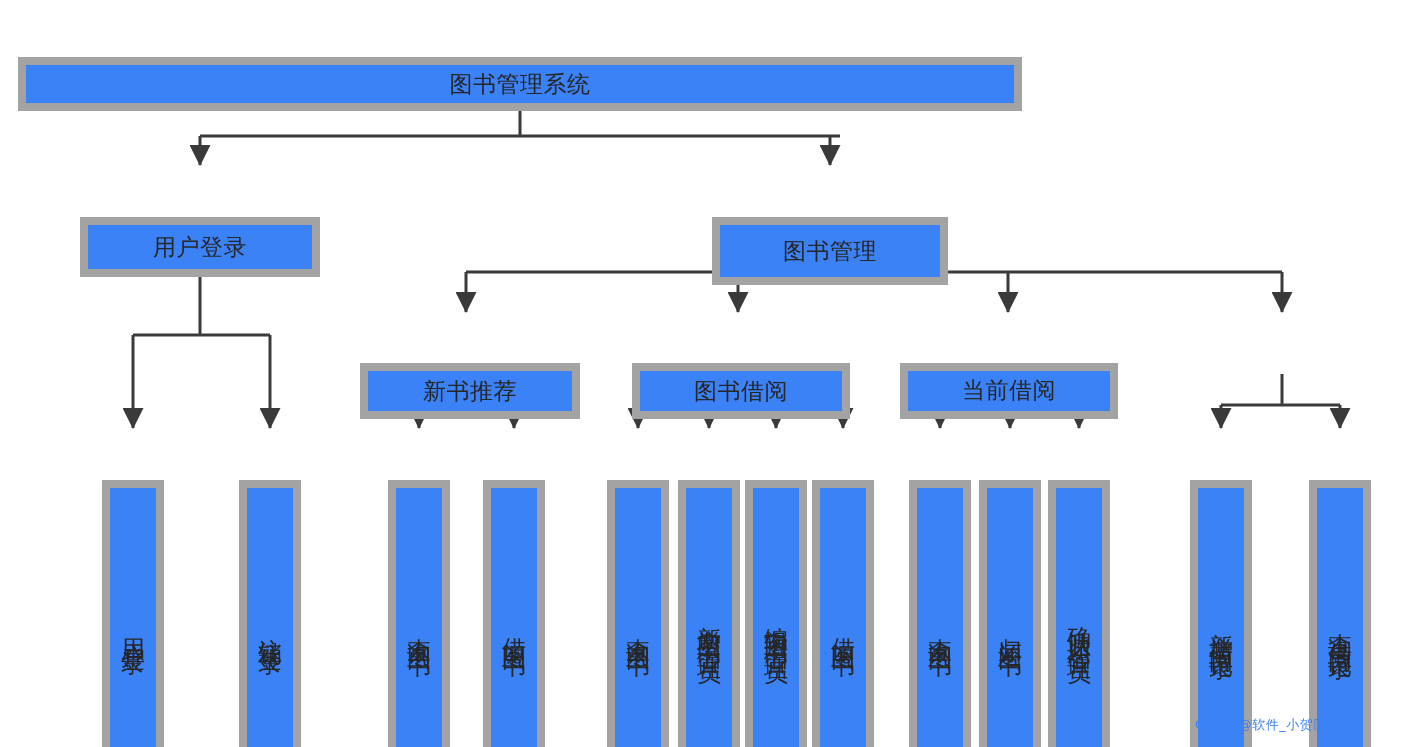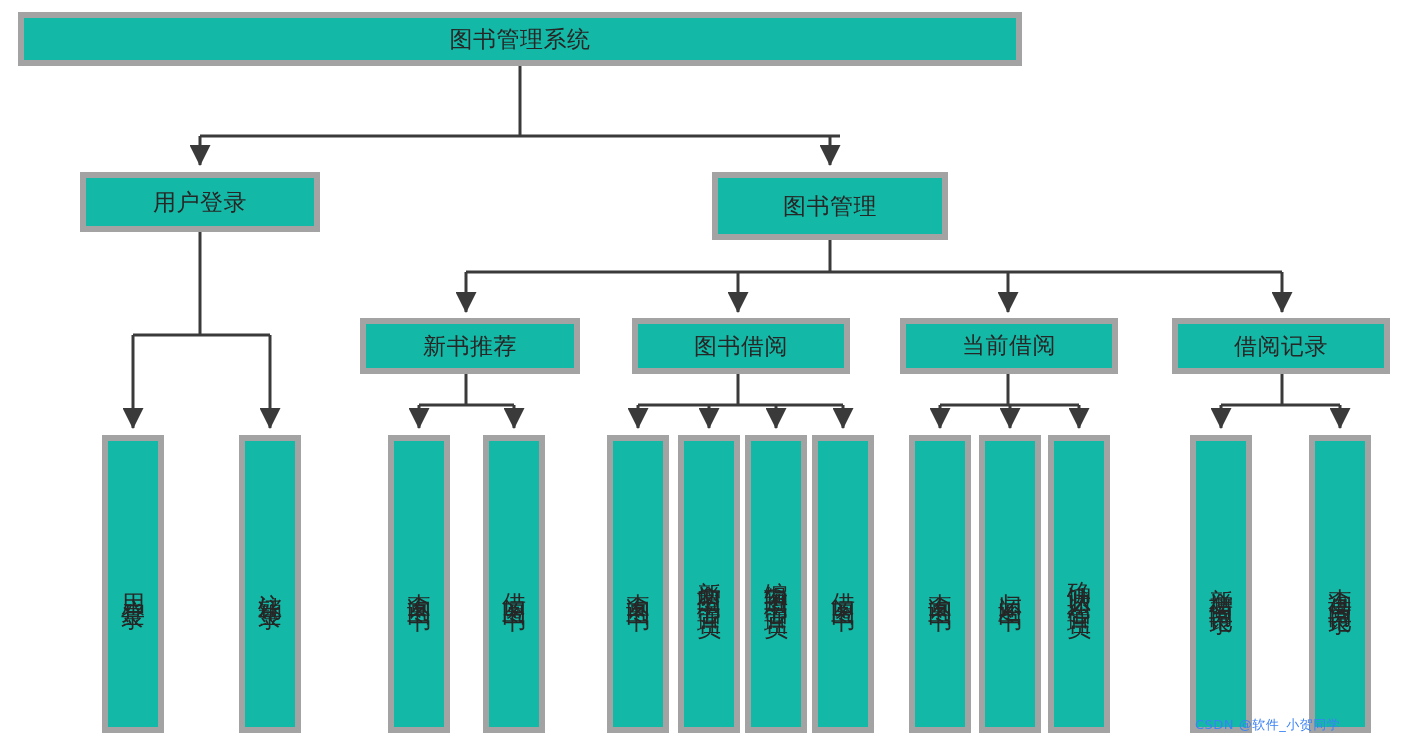--- a/index.html
+++ b/index.html
@@ -21,26 +21,27 @@
     position: absolute;
     left: 0;
     top: 0;
     width: 1405px;
     height: 747px;
     pointer-events: none;
   }
   .node {
     position: absolute;
     box-sizing: border-box;
-    background: #14b8a6;
-    border: 6px solid #a3a3a3;
+    background: #3b82f6;
+    border: 8px solid #a3a3a3;
     display: flex;
     align-items: center;
     justify-content: center;
     color: #262626;
+    margin-top: 45px;
   }
   .node .lbl {
     display: block;
     text-align: center;
     line-height: 1.06;
     letter-spacing: 0.5px;
   }
   .node.horiz .lbl {
     font-size: 23px;
   }
@@ -136,23 +137,20 @@
 
   <div class="node horiz" style="left:632px; top:318px; width:218px; height:56px;">
     <span class="lbl">图书借阅</span>
   </div>
   <div class="node horiz" style="left:360px; top:318px; width:220px; height:56px;">
     <span class="lbl">新书推荐</span>
   </div>
   <div class="node horiz" style="left:900px; top:318px; width:218px; height:56px;font-family:Liberation Serif, serif;">
     <span class="lbl">当前借阅</span>
   </div>
-  <div class="node horiz" style="left:1172px; top:318px; width:218px; height:56px;">
-    <span class="lbl">借阅记录</span>
-  </div>
 
   <div class="node vert" style="left:102px; top:435px; width:62px; height:298px;">
     <span class="lbl">用户登录</span>
   </div>
   <div class="node vert" style="left:239px; top:435px; width:62px; height:298px;">
     <span class="lbl">注销登录</span>
   </div>
 
   <div class="node vert" style="left:388px; top:435px; width:62px; height:298px;">
     <span class="lbl">查询图书</span>

